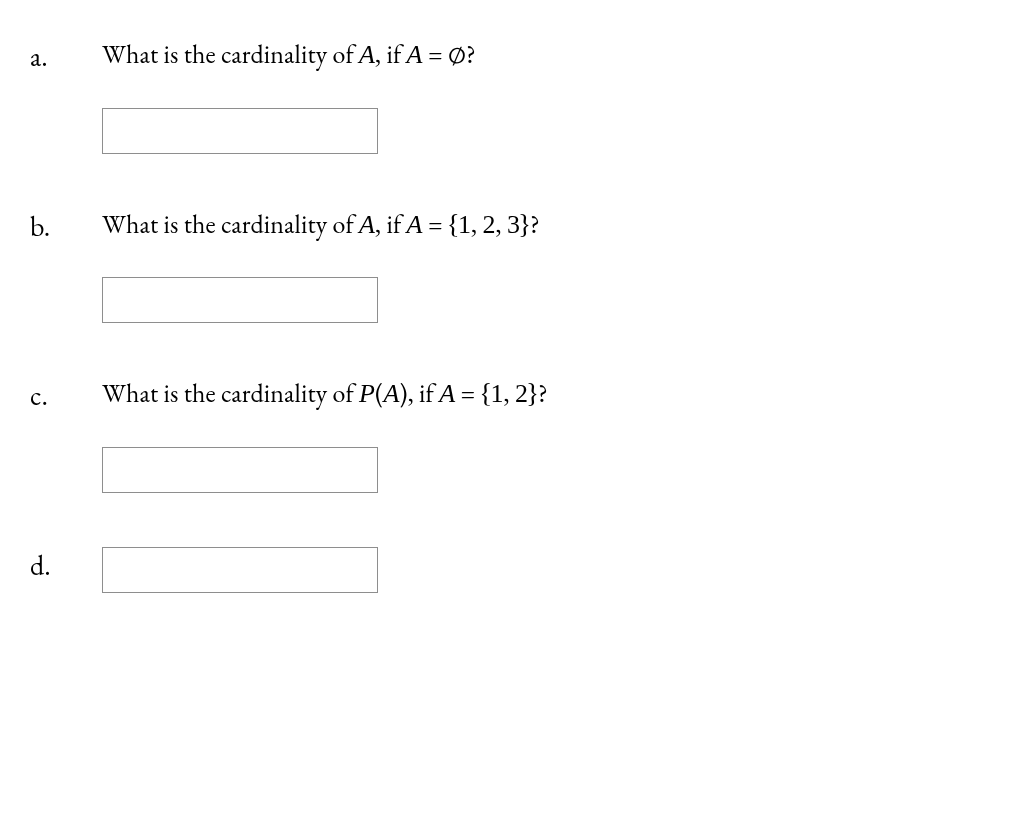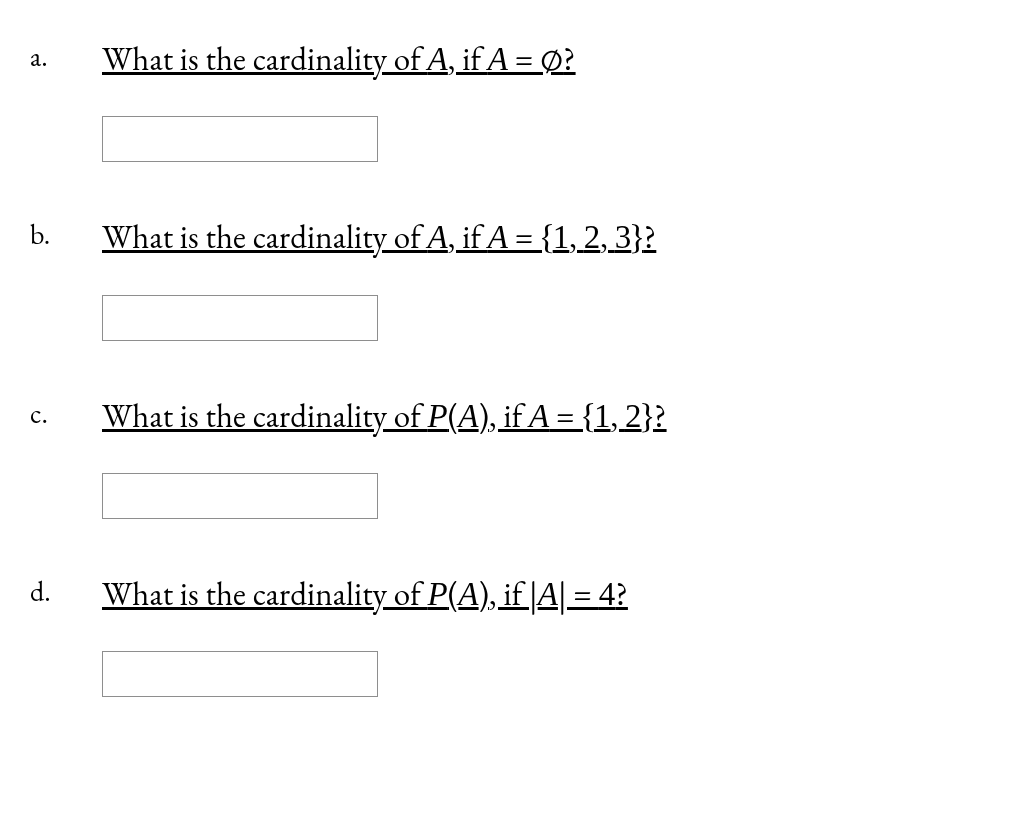--- a/index.html
+++ b/index.html
@@ -23,25 +23,24 @@
   .label {
     width: 72px;
     font-size: 28px;
     line-height: 1.2;
     padding-top: 2px;
   }
   .body {
     flex: 1;
   }
   .prompt {
-    font-size: 33px;
+    font-size: 26px;
     line-height: 1.25;
     margin-bottom: 36px;
     letter-spacing: 0.1px;
-    text-decoration: underline;
   }
   .prompt .mi {
     font-style: italic;
     font-family: "Times New Roman", Times, serif;
   }
   .prompt .mn {
     font-family: "Times New Roman", Times, serif;
   }
   .prompt .scr {
     font-family: "Brush Script MT", "Segoe Script", "Lucida Calligraphy", cursive;
@@ -90,20 +89,17 @@
       <div class="prompt">
         <span>What is the cardinality of </span><span><span class="scr">P</span>(<span class="mi">A</span>)</span><span>, if </span><span><span class="mi">A</span> = {<span class="mn">1</span>, <span class="mn">2</span>}</span><span>?</span>
       </div>
       <input type="text" class="answer-input" value="" style="">
     </div>
   </div>
 
   <div class="question">
     <div class="label">d.</div>
     <div class="body">
-      <div class="prompt">
-        <span>What is the cardinality of </span><span><span class="scr">P</span>(<span class="mi">A</span>)</span><span>, if  </span><span>|<span class="mi">A</span>| = <span class="mn">4</span></span><span>?</span>
-      </div>
       <input type="text" class="answer-input" value="" style="">
     </div>
   </div>
 
 </div>
 
 </body></html>

